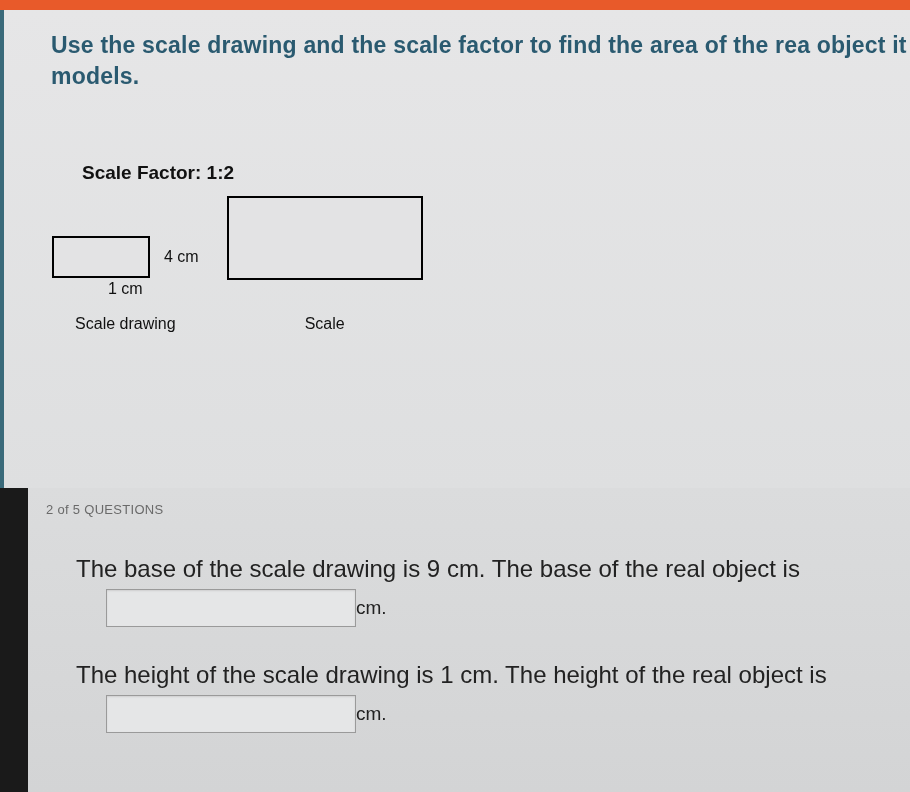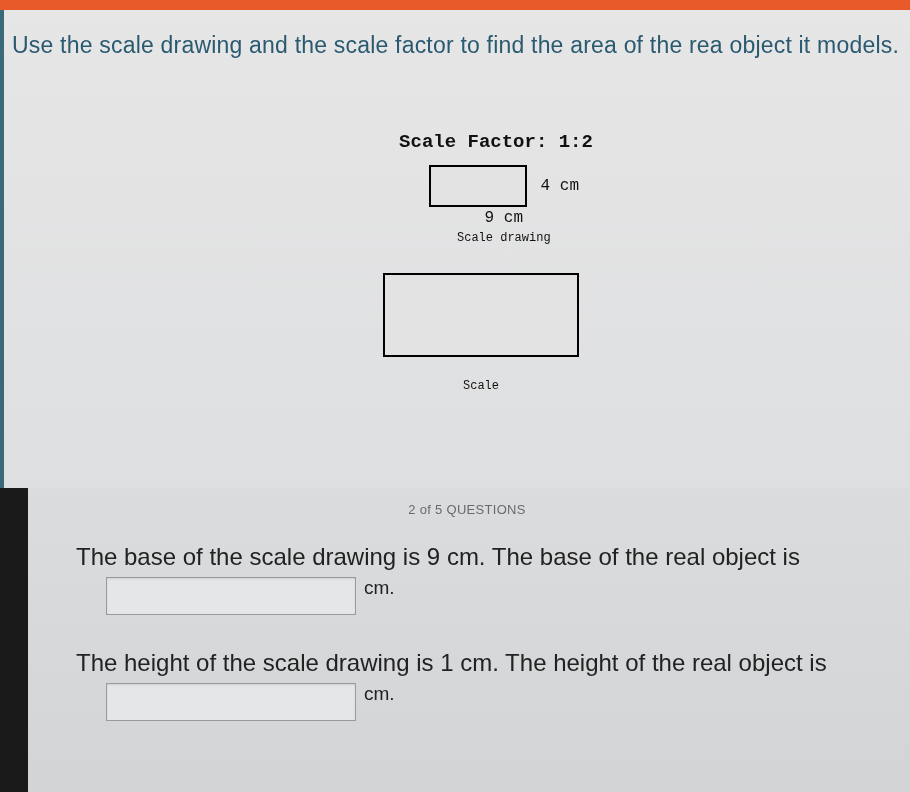--- a/index.html
+++ b/index.html
@@ -14,47 +14,45 @@
     width: 100%;
   }
   .content {
     background: linear-gradient(180deg, #e6e6e7 0%, #dedfe0 100%);
     padding: 20px 0 0 8px;
     height: 478px;
     border-left: 4px solid #3a6a7a;
   }
   .prompt {
     color: #2a5a70;
-    font-weight: 400;
+    font-weight: 700;
     font-size: 23px;
     line-height: 1.35;
     padding-right: 0;
     letter-spacing: 0.2px;
+    margin-left: 39px;
   }
   .diagram-area {
     margin-top: 70px;
     display: flex;
     flex-direction: column;
-    align-items: center;
     gap: 6px;
-    font-family: Liberation Mono, monospace;
   }
   .scale-factor-label {
     font-weight: 700;
     color: #111;
     font-size: 19px;
     margin-left: 70px;
     margin-bottom: 6px;
   }
   .shapes-row {
     display: flex;
     align-items: flex-end;
     gap: 28px;
     margin-left: 40px;
-    flex-direction: column;
   }
   .small-block {
     display: flex;
     flex-direction: column;
     align-items: center;
   }
   .small-rect {
     width: 98px;
     height: 42px;
     border: 2px solid #000;
@@ -71,57 +69,57 @@
     font-weight: 500;
     margin-left: 6px;
   }
   .base-label {
     font-size: 16px;
     color: #111;
     font-weight: 500;
     margin-top: 2px;
   }
   .caption {
-    font-size: 12px;
+    font-size: 16px;
     color: #111;
-    margin-top: 4px;
+    margin-top: 17px;
   }
   .big-block {
     display: flex;
     flex-direction: column;
     align-items: center;
   }
   .big-rect {
     width: 196px;
     height: 84px;
     border: 2px solid #000;
     background: #e3e3e4;
   }
   .answers {
     background: linear-gradient(180deg, #dbdcdd 0%, #d3d4d5 100%);
     padding: 14px 18px 30px 18px;
     height: 304px;
     border-left: 28px solid #1a1a1a;
   }
   .q-counter {
-    text-align: center;
+    text-align: left;
     color: #6a6a6a;
     font-size: 13px;
     letter-spacing: 0.3px;
-    margin-bottom: 26px;
+    margin-bottom: 38px;
     margin-right: 4px;
   }
   .q-line {
     color: #222;
     font-size: 24px;
     margin: 6px 0 6px 30px;
   }
   .input-row {
     display: flex;
-    gap: 8px;
+    align-items: center;
     margin: 6px 0 34px 60px;
   }
   .answer-input {
     width: 250px;
     height: 38px;
     border: 1px solid #9a9a9a;
     background: #e5e6e7;
     font-size: 18px;
     padding: 4px 8px;
     box-shadow: inset 0 1px 2px rgba(0,0,0,0.1);
@@ -140,21 +138,21 @@
   <div class="prompt">Use the scale drawing and the scale factor to find the area of the rea object it models.</div>
 
   <div class="diagram-area">
     <div class="scale-factor-label">Scale Factor: 1:2</div>
     <div class="shapes-row">
       <div class="small-block">
         <div class="small-side">
           <div class="small-rect"></div>
           <span class="height-label">4 cm</span>
         </div>
-        <div class="base-label">9 cm</div>
+        <div class="base-label">1 cm</div>
         <div class="caption">Scale drawing</div>
       </div>
       <div class="big-block">
         <div class="big-rect"></div>
         <div style="height:18px"></div>
         <div class="caption">Scale</div>
       </div>
     </div>
   </div>
 </div>

